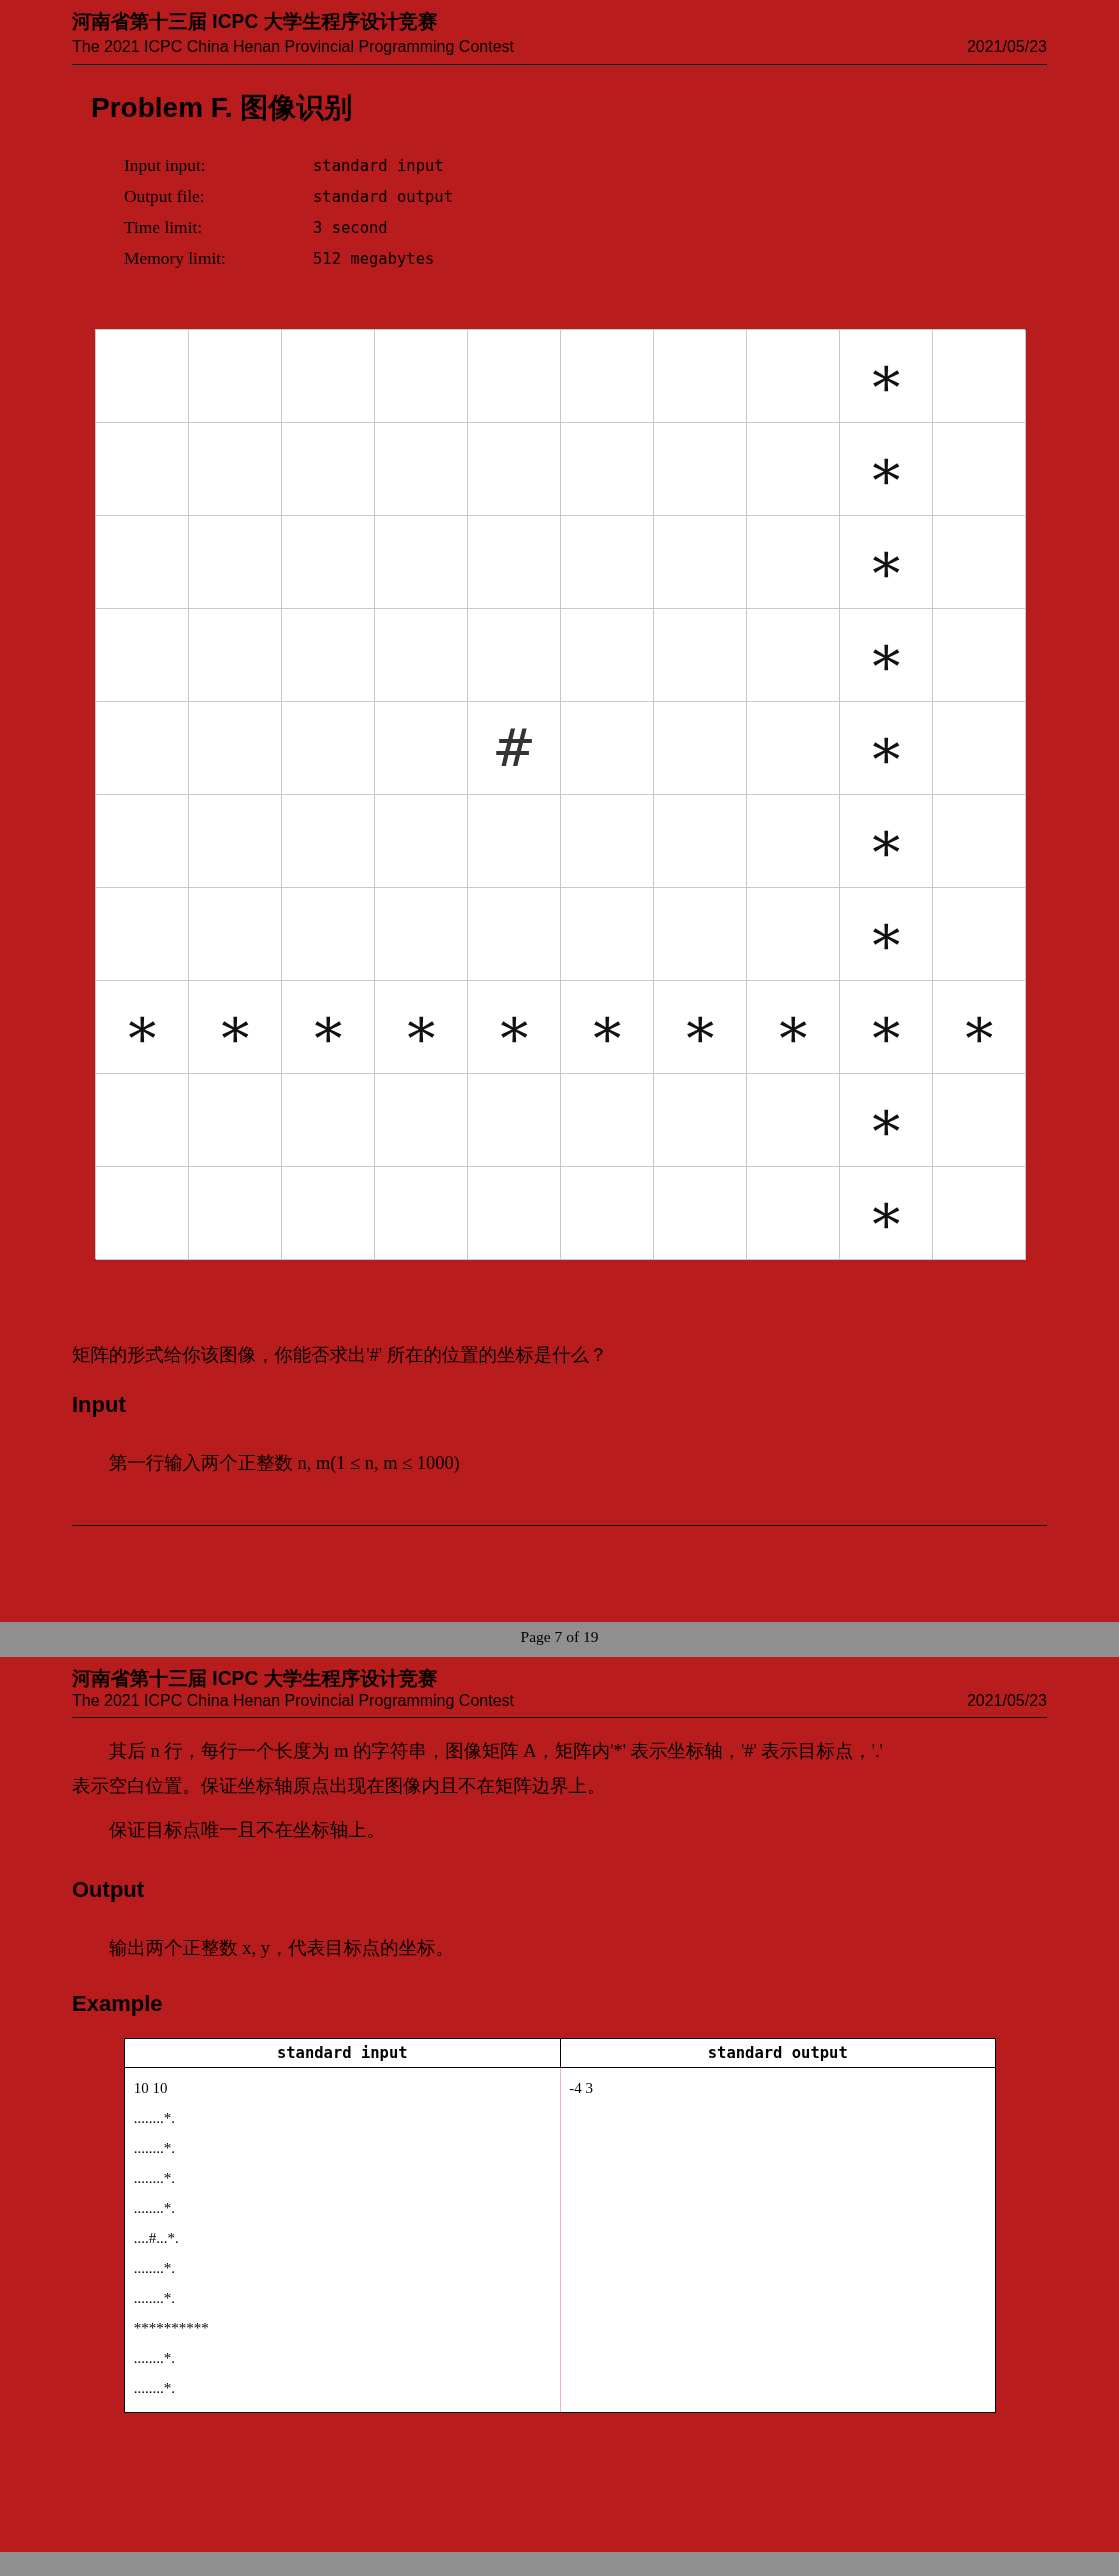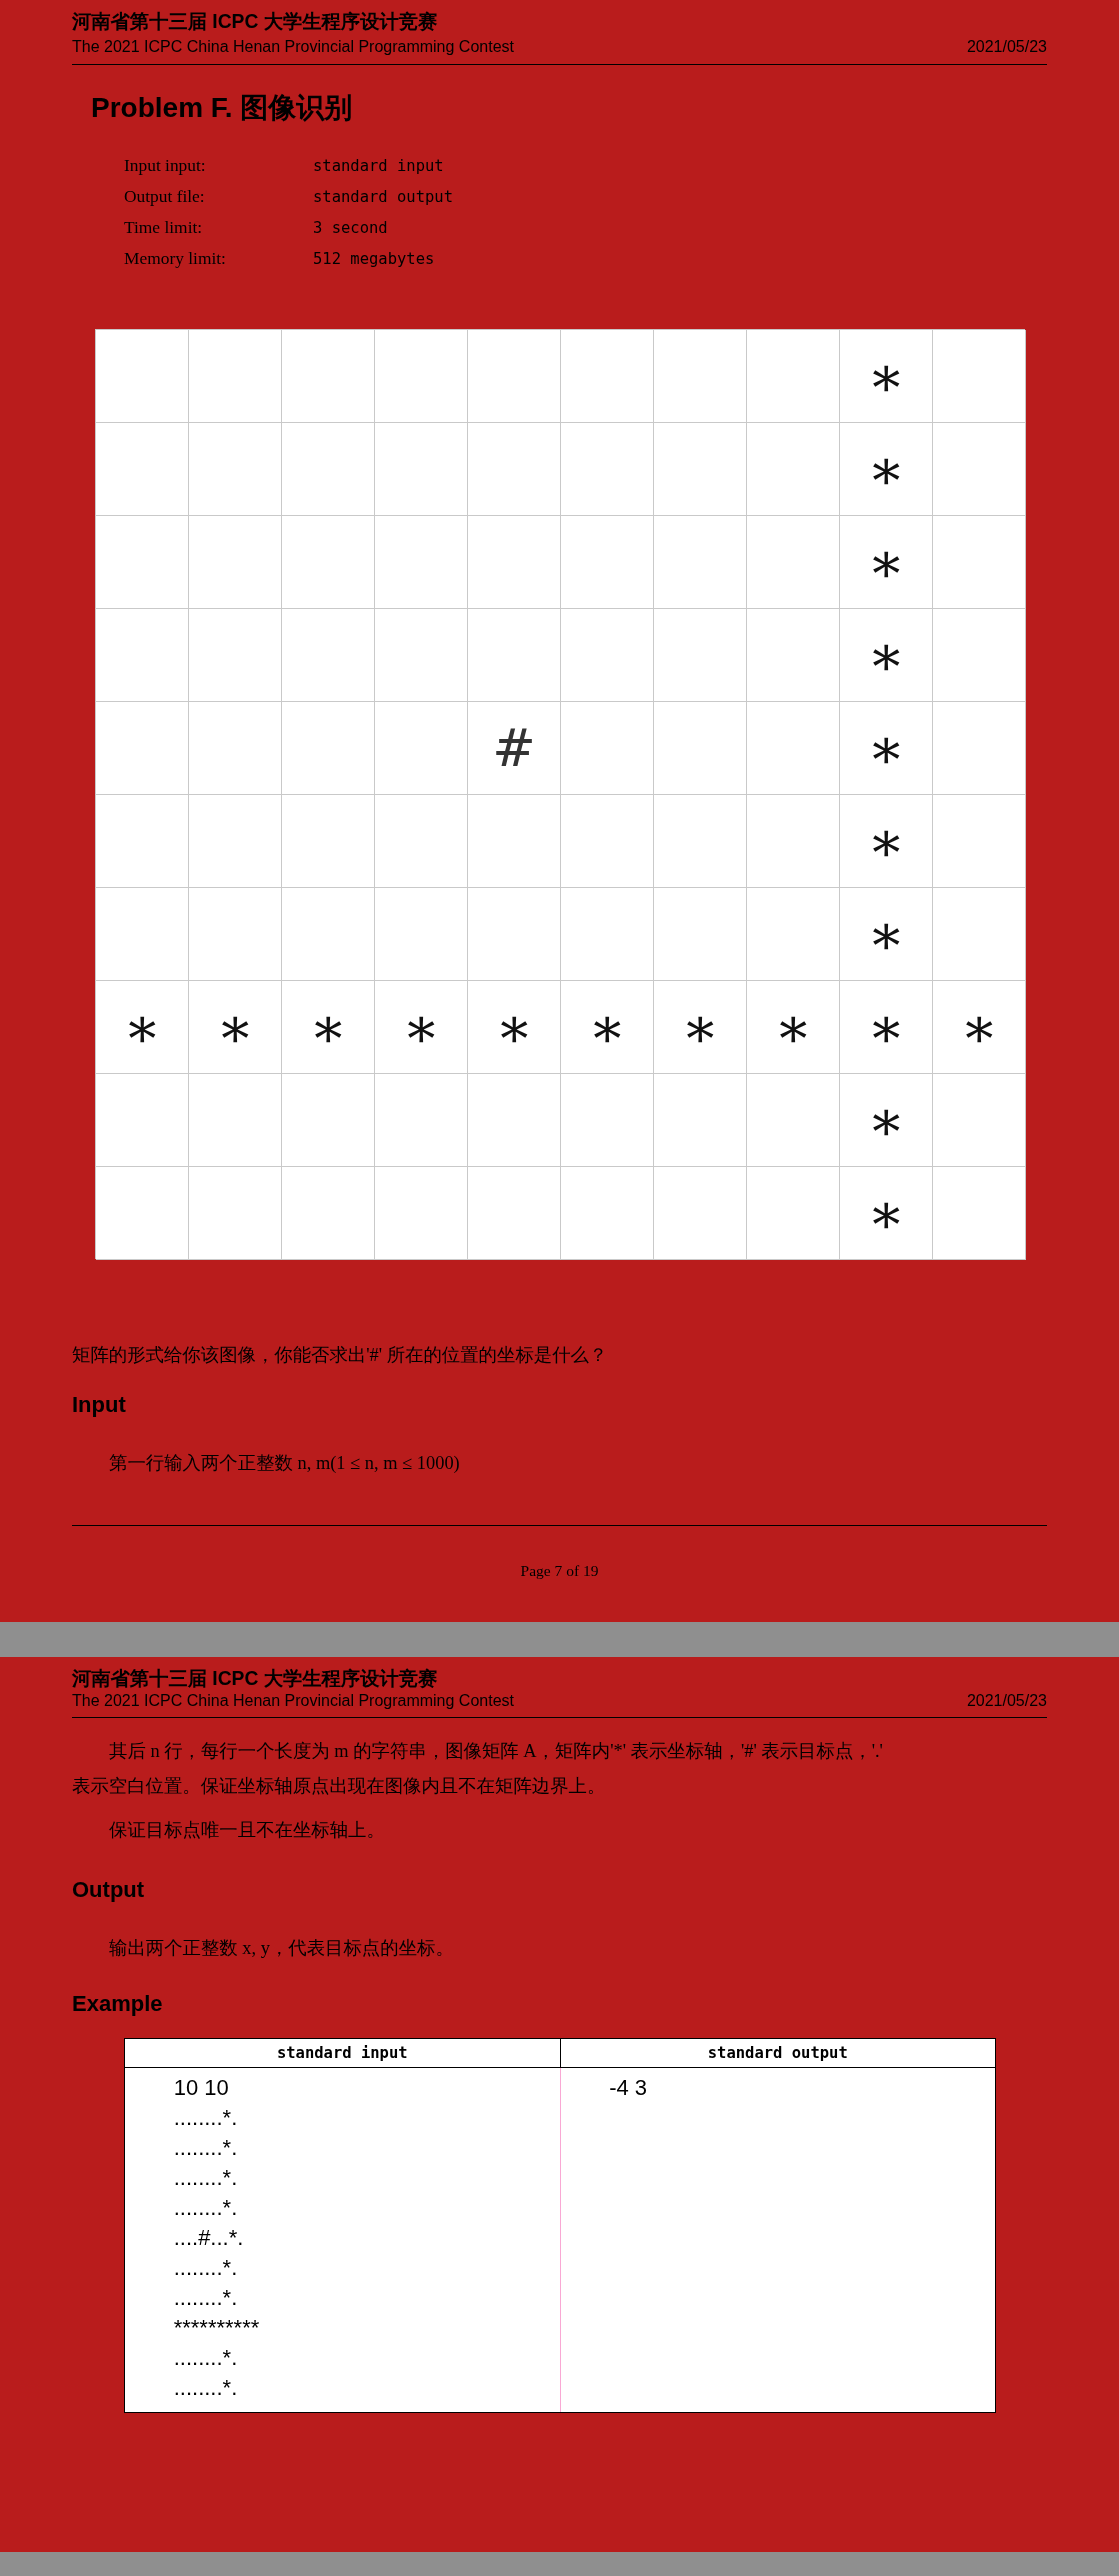--- a/index.html
+++ b/index.html
@@ -32,32 +32,32 @@
           border-top:1px solid #c9c9c9; border-left:1px solid #c9c9c9; background:#fff; }
   .cell { border-right:1px solid #c9c9c9; border-bottom:1px solid #c9c9c9;
           display:flex; align-items:center; justify-content:center;
           font-family:"DejaVu Serif", serif; font-size:56px; color:#111; }
   .cell.hash { font-size:52px; color:#333; }
 
   .txt { position:absolute; font-size:18.4px; white-space:nowrap; }
   .sec-heading { position:absolute; left:72px; font:bold 22px "Liberation Sans", sans-serif; }
 
   .foot-rule { position:absolute; left:72px; right:72px; top:1525px; border-top:1px solid #000; }
-  .page-num { position:absolute; top:1562px; left:0; width:100%; text-align:center; font-size:15.5px; }
+  .page-num { position:absolute; top:1628px; left:0; width:100%; text-align:center; font-size:15.5px; }
 
   
   .ex-table { position:absolute; left:124px; top:381px; width:872px; border:1px solid #000;
               font-family:"DejaVu Sans Mono", monospace; background:#fff; }
   .ex-head { display:flex; border-bottom:1px solid #000; }
   .ex-head > div { flex:1; text-align:center; font-weight:bold; font-size:15.5px; padding:4.8px 0; }
   .ex-head > div + div { border-left:1px solid #000; }
   .ex-body { display:flex; align-items:stretch; min-height:344px; }
   .ex-body > .col { flex:1; padding:5.8px 8.7px; }
   .ex-body > .col + .col { border-left:1px solid #f9a8d4; }
-  .ex-body pre { font-family:Liberation Sans, sans-serif; font-size:22px; line-height:30px;margin-left:40px; }
+  .ex-body pre { font-family:Liberation Serif, serif; font-size:15px; line-height:30px; }
 </style>
 </head>
 <body>
 
 <div class="viewer">
 
   <div class="page" id="page1">
     <div class="hdr-cn" style="top:7.7px">河南省第十三届 ICPC 大学生程序设计竞赛</div>
     <div class="hdr-row" style="top:38px">
       <span>The 2021 ICPC China Henan Provincial Programming Contest</span>

